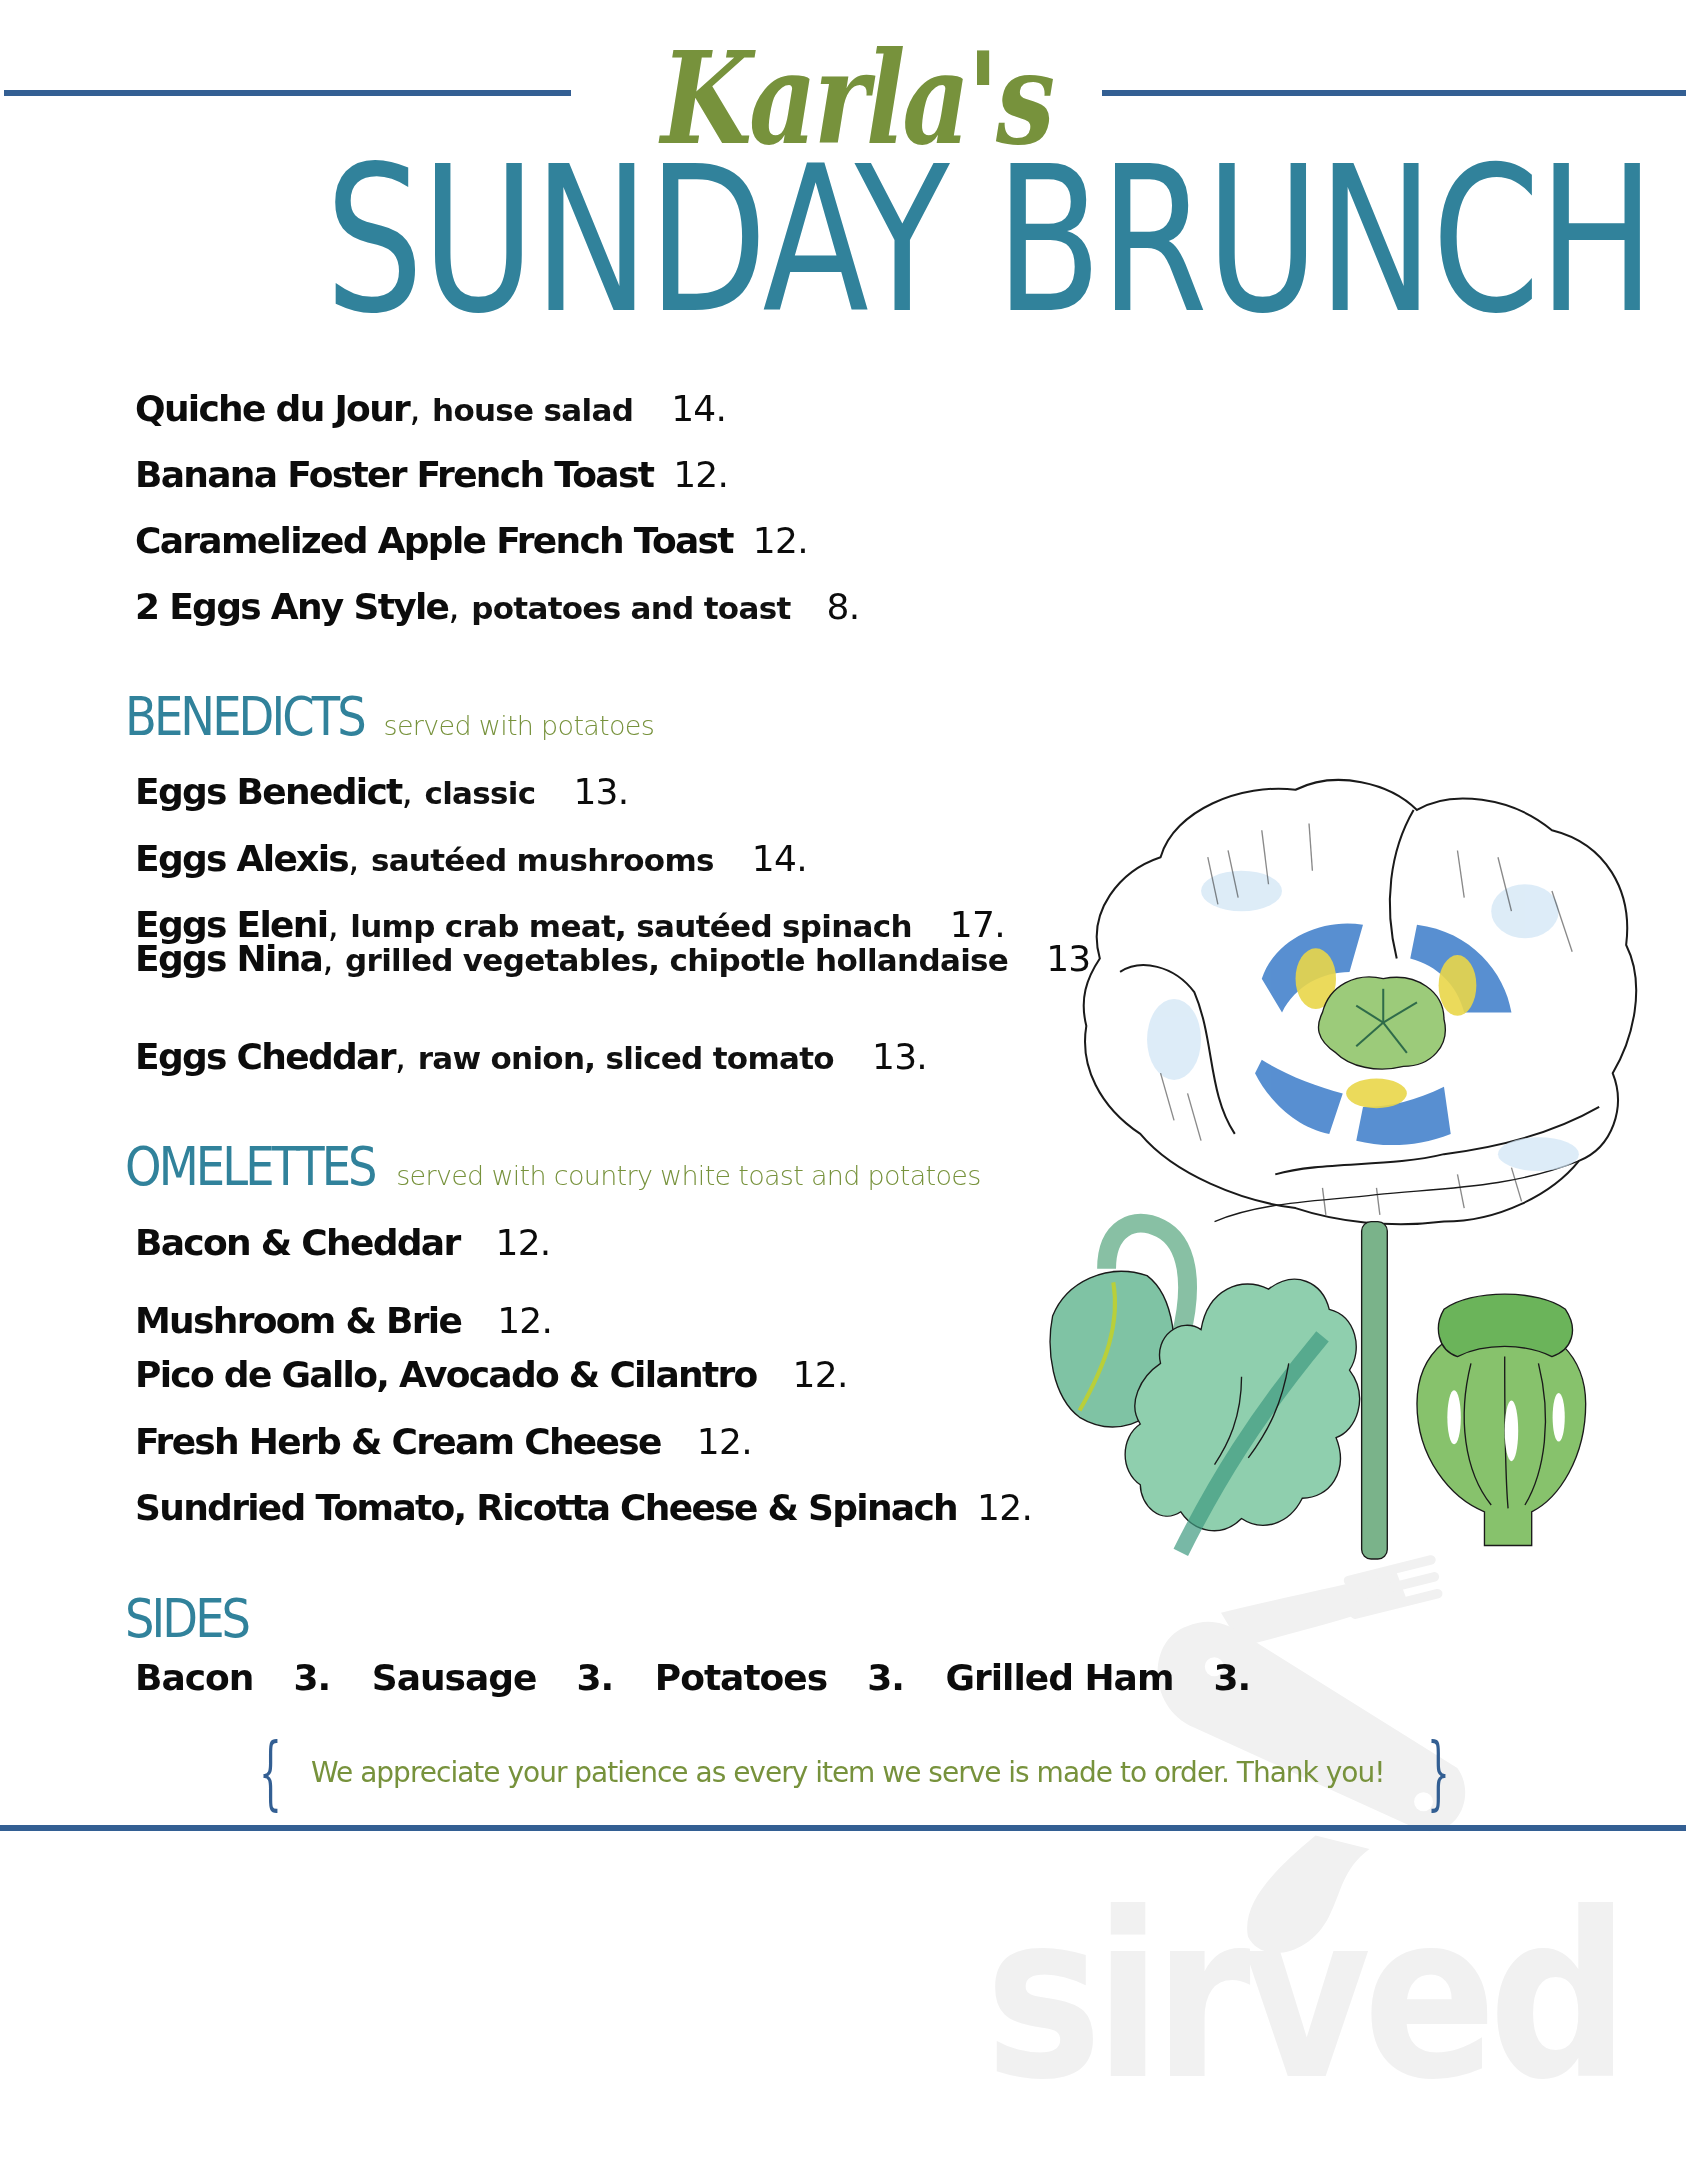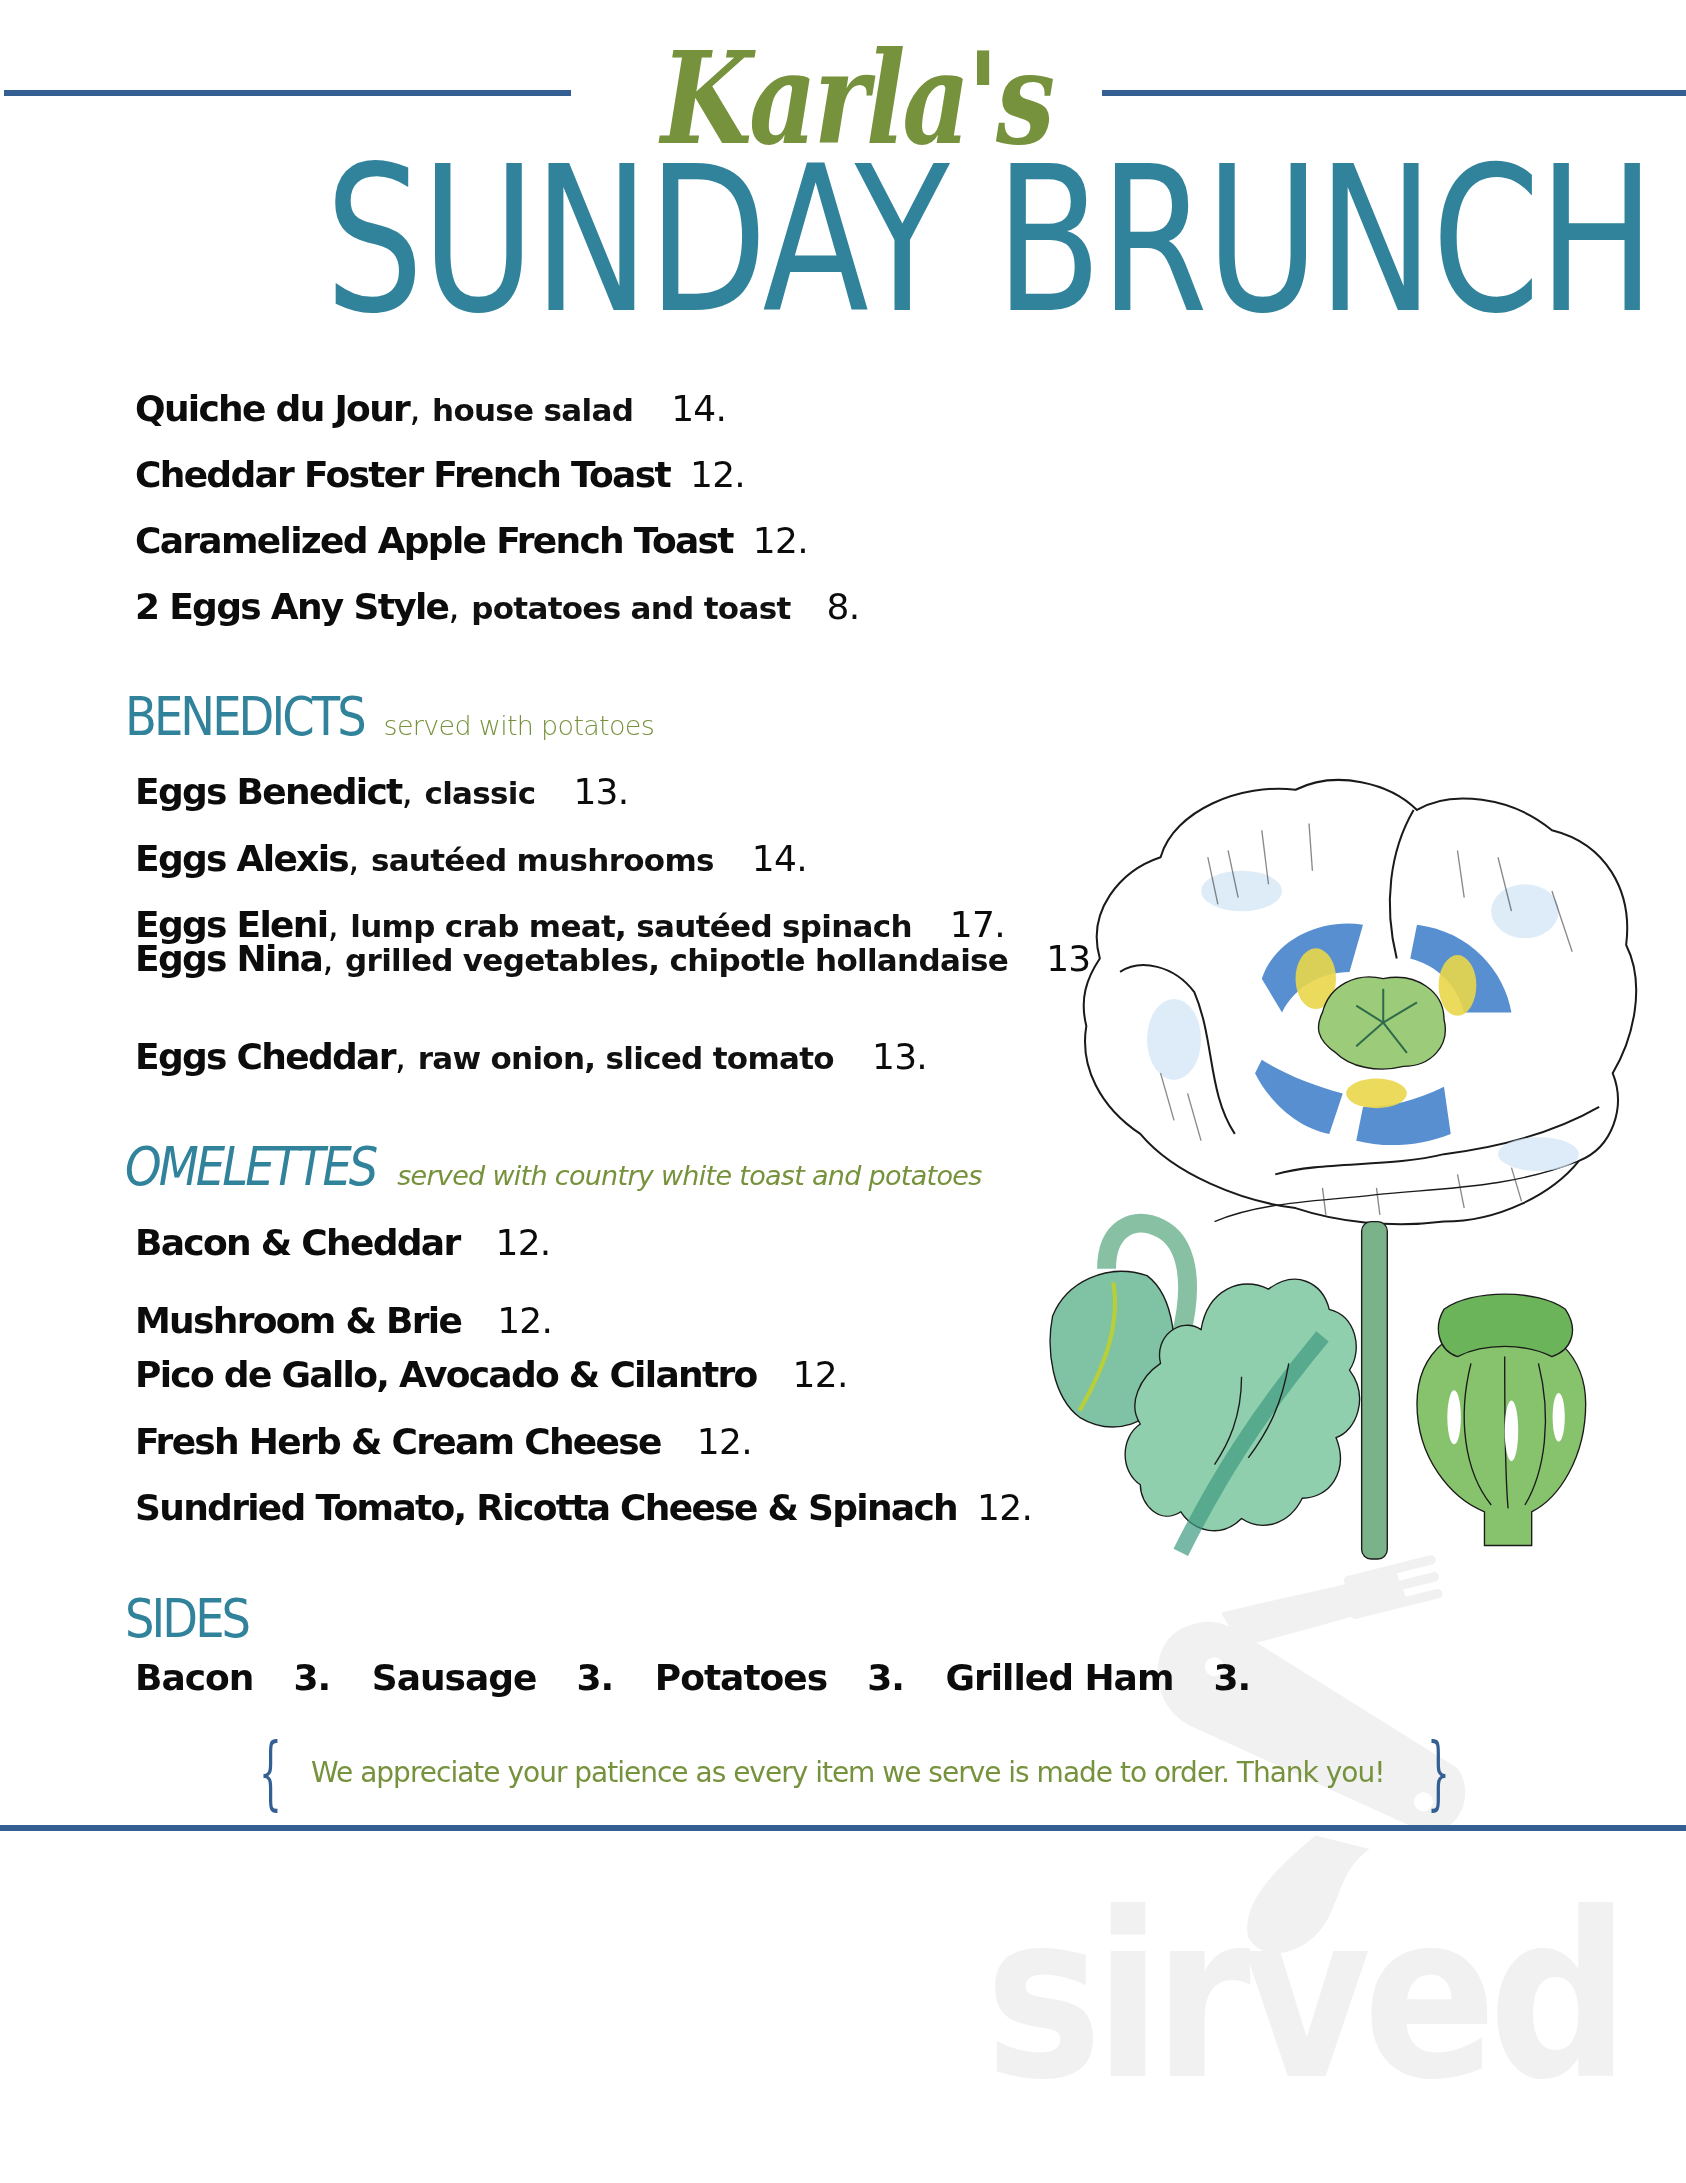--- a/index.html
+++ b/index.html
@@ -77,21 +77,21 @@
 
 <div class="rule rule-top-left"></div>
 <div class="rule rule-top-right"></div>
 <div class="brand">Karla's</div>
 <div class="title">SUNDAY BRUNCH</div>
 
 <div class="row" style="top:387px;">
   <span class="name">Quiche du Jour</span><span class="sep">, </span><span class="desc">house salad</span><span class="gap" style="width:38px"></span><span class="price">14.</span>
 </div>
 <div class="row" style="top:453px;">
-  <span class="name">Cheddar Foster French Toast</span><span class="gap" style="width:20px"></span><span class="price">12.</span>
+  <span class="name">Banana Foster French Toast</span><span class="gap" style="width:20px"></span><span class="price">12.</span>
 </div>
 <div class="row" style="top:519px;">
   <span class="name">Caramelized Apple French Toast</span><span class="gap" style="width:20px"></span><span class="price">12.</span>
 </div>
 <div class="row" style="top:585px;">
   <span class="name">2 Eggs Any Style</span><span class="sep">, </span><span class="desc">potatoes and toast</span><span class="gap" style="width:36px"></span><span class="price">8.</span>
 </div>
 
 <div class="section-head" style="top:685px;">
   <span class="section-title">BENEDICTS</span><span class="section-sub">served with potatoes</span>
@@ -105,21 +105,21 @@
 <div class="row" style="top:903px;">
   <span class="name">Eggs Eleni</span><span class="sep">, </span><span class="desc">lump crab meat, sautéed spinach</span><span class="gap" style="width:38px"></span><span class="price">17.</span>
 </div>
 <div class="row" style="top:937px;">
   <span class="name">Eggs Nina</span><span class="sep">, </span><span class="desc">grilled vegetables, chipotle hollandaise</span><span class="gap" style="width:38px"></span><span class="price">13.</span>
 </div>
 <div class="row" style="top:1035px;">
   <span class="name">Eggs Cheddar</span><span class="sep">, </span><span class="desc">raw onion, sliced tomato</span><span class="gap" style="width:38px"></span><span class="price">13.</span>
 </div>
 
-<div class="section-head" style="top:1135px;font-style:italic;">
+<div class="section-head" style="top:1135px;">
   <span class="section-title">OMELETTES</span><span class="section-sub">served with country white toast and potatoes</span>
 </div>
 <div class="row" style="top:1221px;">
   <span class="name">Bacon &amp; Cheddar</span><span class="gap" style="width:36px"></span><span class="price">12.</span>
 </div>
 <div class="row" style="top:1287px;margin-top:12px;">
   <span class="name">Mushroom &amp; Brie</span><span class="gap" style="width:36px"></span><span class="price">12.</span>
 </div>
 <div class="row" style="top:1353px;">
   <span class="name">Pico de Gallo, Avocado &amp; Cilantro</span><span class="gap" style="width:36px"></span><span class="price">12.</span>

